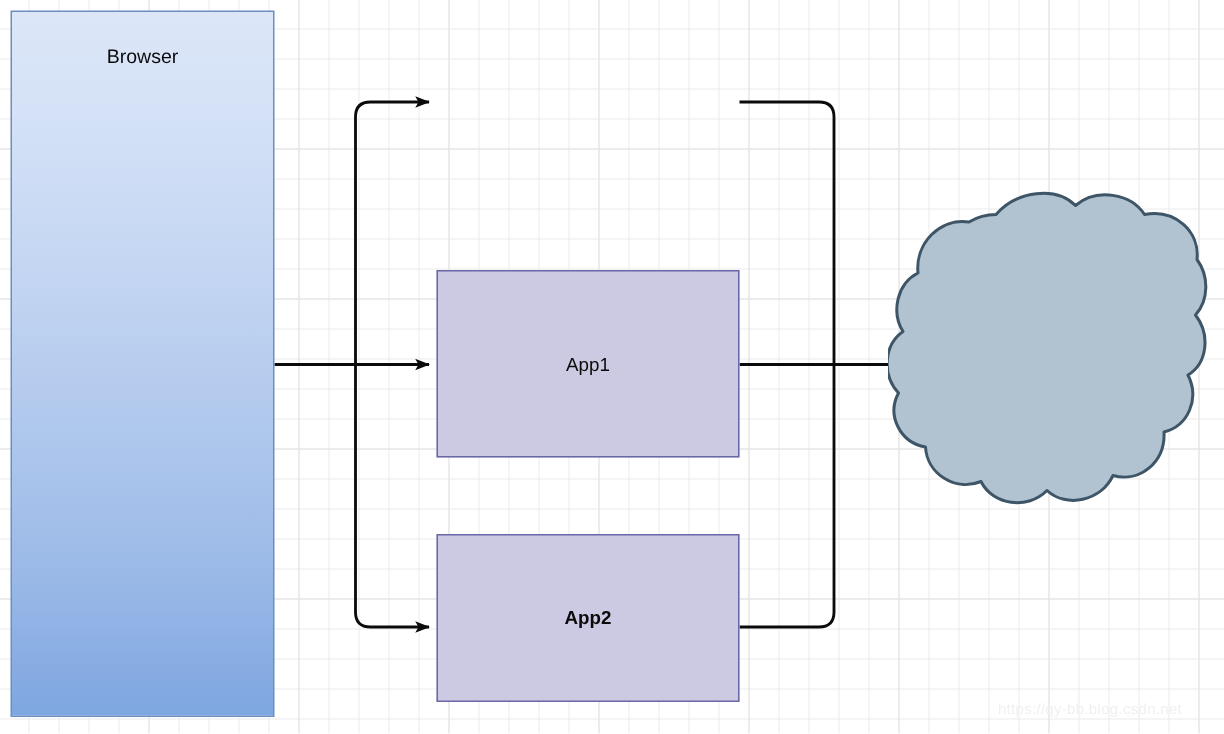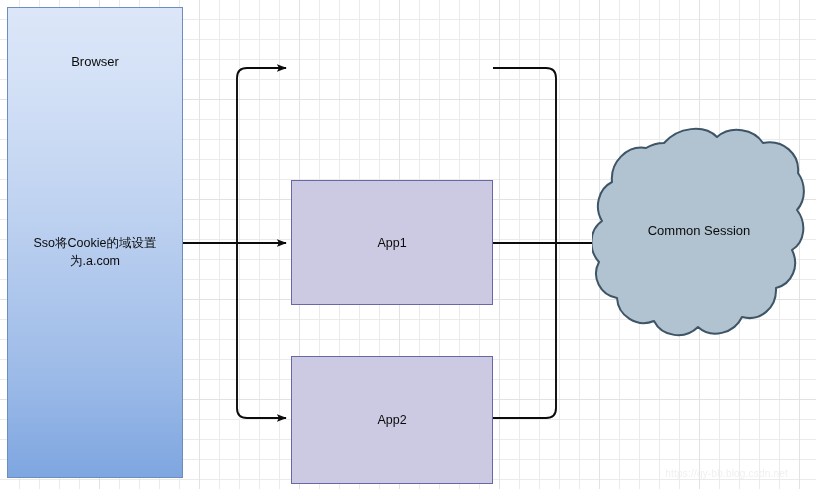--- a/index.html
+++ b/index.html
@@ -60,21 +60,20 @@
     background: linear-gradient(to bottom, #dce6f8 0%, #d2e0f6 18%, #bdd1f0 45%, #9dbbe8 78%, #7ea6e0 100%);
   }
   #browser-title {
     position: absolute;
     left: 0;
     right: 0;
     top: 22px;
     font-size: 13px;
     color: #0b0b0b;
     line-height: 16px;
-    margin-top: 24px;
   }
   #browser-caption {
     position: absolute;
     left: 4px;
     right: 4px;
     top: 226px;
     font-size: 12.5px;
     color: #0b0b0b;
     line-height: 18px;
     white-space: pre-line;
@@ -84,21 +83,21 @@
   .app-box {
     border: 1px solid #6a67a8;
     background: #ccc9e2;
     font-size: 12.5px;
     color: #0b0b0b;
     left: 291px;
     width: 202px;
   }
   #sso-node   { top: 7px;   height: 124px; }
   #app1-node  { top: 180px; height: 125px; align-items: center; }
-  #app2-node  { top: 356px; height: 128px; }
+  #app2-node  { top: 356px; height: 112px; font-weight: bold; }
 
   
   #cloud-node {
     left: 592px;
     top: 126px;
     width: 214px;
     height: 215px;
   }
   #cloud-node svg { display: block; width: 214px; height: 215px; }
   #cloud-label {
@@ -151,22 +150,20 @@
       <path d="M493,243 L556,243"></path>
 
       <path d="M493,418 L546,418 Q556,418 556,408 L556,243"></path>
 
       <path d="M556,243 L617,243" marker-end="url(#arrowhead)"></path>
     </g>
   </svg>
 
   <div class="node" id="browser-node">
     <div id="browser-title">Browser</div>
-    <div id="browser-caption">Sso将Cookie的域设置
-为.a.com</div>
   </div>
 
 
   <div class="node app-box" id="app1-node">
     <span>App1</span>
   </div>
 
   <div class="node app-box" id="app2-node">
     <span>App2</span>
   </div>
@@ -183,18 +180,17 @@
                C 185,182 168,196 150,191
                C 142,208 119,213 106,201
                C 93,214 70,211 62,195
                C 45,202 26,190 25,172
                C 8,169 -1,151 7,136
                C -4,124 -3,104 10,95
                C 2,82 6,63 20,56
                C 18,36 35,19 54,22
                C 59,19 65,17 72,17 Z" fill="#b1c2d0" stroke="#3d5566" stroke-width="2" stroke-linejoin="round"></path>
     </svg>
-    <div id="cloud-label">Common Session</div>
   </div>
 
   <div id="watermark">https://qy-bb.blog.csdn.net</div>
 
 </div>
 
 </body></html>

